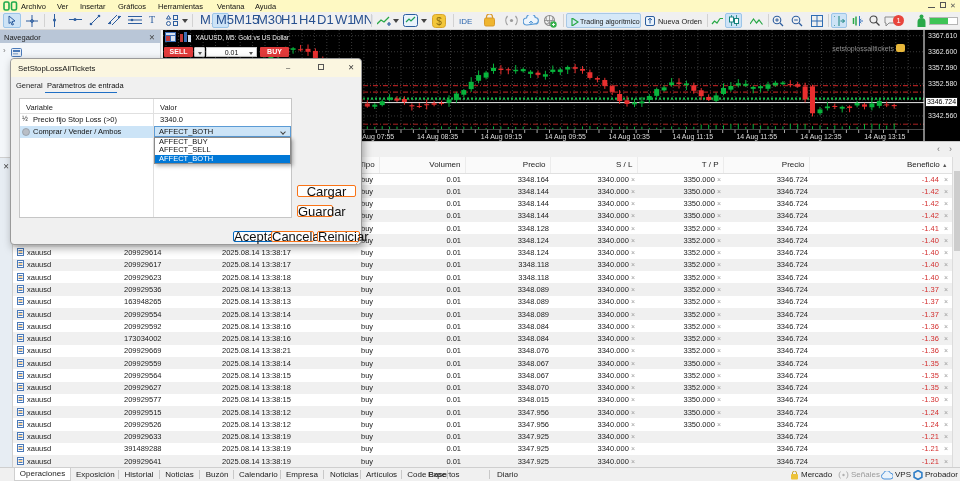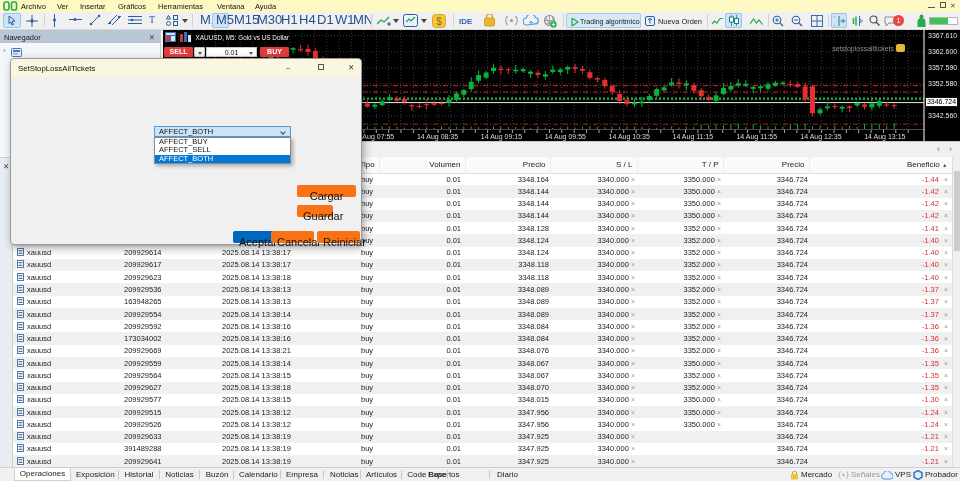--- a/index.html
+++ b/index.html
@@ -44,21 +44,21 @@
 #vscroll{position:absolute;right:0;top:157px;width:8px;height:310px;background:#f0f0f0;border-left:1px solid #dcdcdc}
 #vscroll .thumb{position:absolute;left:1px;top:14px;width:6px;height:80px;background:#cdcdcd}
 #bottombar{position:absolute;left:0;top:467px;width:960px;height:14px;background:#f0f0f0;border-top:1px solid #cfcfcf;font-size:8px;color:#222}
 #bottombar .tab{position:absolute;top:0;height:13px;line-height:13px;text-align:center}
 .bsep{position:absolute;top:2px;height:9px;width:1px;background:#c8c8c8}
 #opertab{position:absolute;left:14px;top:0;width:57px;height:13px;background:#fff;border:1px solid #cfcfcf;border-top:none;line-height:12px;text-align:center}
 #dlg{position:absolute;left:10px;top:58px;width:352px;height:187px;background:#f0f0f0;border:1px solid #9a9a9a;border-radius:4px;box-shadow:2px 3px 8px rgba(0,0,0,.35);font-size:7.5px;color:#111}
 #dlgtitle{position:absolute;left:0;top:0;width:100%;height:18px;background:#fbf6e0;border-radius:4px 4px 0 0}
 #dlgtabs{position:absolute;left:0;top:18px;width:100%;height:16px}
 #dlgtable{position:absolute;left:8px;top:39px;width:273px;height:120px;background:#fff;border:1px solid #c6c6c6}
-.dbtn{position:absolute;background:#fdfdfd;border:6px solid #f97316;border-radius:2px;font-size:11px;text-align:center;color:#111}
+.dbtn{position:absolute;background:#fdfdfd;border:1px solid #f97316;border-radius:2px;font-size:13px;text-align:center;color:#111}
 #ddlist{position:absolute;left:143px;top:78px;width:137px;background:#fff;border:1px solid #8a8a8a;box-shadow:2px 2px 4px rgba(0,0,0,.3);font-size:7.5px;z-index:5}
 #ddlist .it{height:8.4px;line-height:8.5px;padding-left:4px}
 #combo{position:absolute;left:143px;top:66.5px;width:137px;height:11.5px;background:#cce4f7;border:1px solid #5b9bd5;font-size:7.5px;line-height:10px;padding-left:4px}
 </style></head>
 <body>
 <div id="menubar">
   <svg class="abs" style="left:3px;top:1px" width="15" height="10" viewBox="0 0 15 10">
     <rect x="1" y="1" width="5" height="8" rx="1.5" fill="none" stroke="#1fab4c" stroke-width="1.6"></rect>
     <rect x="8.5" y="1" width="5" height="8" rx="1.5" fill="none" stroke="#1fab4c" stroke-width="1.6"></rect>
   </svg>
@@ -136,21 +136,21 @@
   <svg class="abs" style="left:403px;top:2px" width="15" height="13" viewBox="0 0 15 13">
       <rect x="0.5" y="0.5" width="14" height="12" rx="2" fill="#eaf3fb" stroke="#2c5d9e"></rect>
       <path d="M3 8 L6 5 L8 7 L12 3" fill="none" stroke="#1d9e57" stroke-width="1.2"></path>
     </svg>
   <div class="abs" style="left:421px;top:7px;border-left:3px solid transparent;border-right:3px solid transparent;border-top:4px solid #444"></div>
   <svg class="abs" style="left:432px;top:2px" width="14" height="14" viewBox="0 0 14 14">
       <rect x="0.5" y="0.5" width="13" height="13" rx="3" fill="#f3c73a" stroke="#d8a52c"></rect>
       <text x="7" y="10.5" font-size="10" text-anchor="middle" fill="#8a6a10" font-family="Liberation Sans">$</text>
     </svg>
   <div class="tsep" style="left:453px"></div>
-  <div class="abs" style="left:459px;top:5px;font-size:8px;color:#2b66ae;font-weight:bold">IDE</div>
+  <div class="abs" style="left:459px;top:5px;font-size:8px;color:#2b66ae;font-weight:normal">IDE</div>
   <svg class="abs" style="left:483px;top:2px" width="13" height="13" viewBox="0 0 13 13">
       <path d="M3.5 4 V3 a3 3 0 0 1 6 0 V4" fill="none" stroke="#d89a2a" stroke-width="1.2"></path>
       <rect x="1.5" y="4" width="10" height="8" rx="1.5" fill="#efb52f" stroke="#d89a2a"></rect>
     </svg>
   <svg class="abs" style="left:504px;top:3px" width="15" height="11" viewBox="0 0 15 11">
       <path d="M3.5 1 a7 7 0 0 0 0 9 M11.5 1 a7 7 0 0 1 0 9" fill="none" stroke="#9a9a9a" stroke-width="1.2"></path>
       <circle cx="7.5" cy="5.5" r="1.6" fill="#9a9a9a"></circle>
     </svg>
   <svg class="abs" style="left:523px;top:3px" width="16" height="12" viewBox="0 0 16 12">
       <path d="M4 10 a3.5 3.5 0 0 1 -0.5 -7 a4.5 4.5 0 0 1 8.8 -0.5 a3.2 3.2 0 0 1 -0.3 6.4 z" fill="#eef5fc" stroke="#5b9bd5" stroke-width="1.2"></path>
@@ -1233,20 +1233,39 @@
     </svg>
   <div class="tab" style="left:925px">Probador</div>
 </div>
 <div id="dlg">
   <div id="dlgtitle">
     <span style="position:absolute;left:7px;top:5px;font-size:7.8px">SetStopLossAllTickets</span>
     <span style="position:absolute;left:275px;top:4px;color:#333">–</span>
     <span style="position:absolute;left:307px;top:5px;width:6px;height:6px;border:1px solid #555"></span>
     <span style="position:absolute;left:337px;top:4px;color:#333;font-size:7.5px">✕</span>
   </div>
+  <div id="dlgtabs">
+    <span style="position:absolute;left:5px;top:4px;color:#222">General</span>
+    <span style="position:absolute;left:36px;top:4px;color:#111">Parámetros de entrada</span>
+    <div style="position:absolute;left:34px;top:14.5px;width:72px;height:1.5px;background:#1f6fc5"></div>
+  </div>
+  <div id="dlgtable">
+    <div style="position:absolute;left:6px;top:4px;color:#222">Variable</div>
+    <div style="position:absolute;left:140px;top:4px;color:#222">Valor</div>
+    <div style="position:absolute;left:0;top:13.5px;width:100%;height:1px;background:#e0e0e0"></div>
+    <div style="position:absolute;left:133px;top:0;width:1px;height:100%;background:#e0e0e0"></div>
+    <div style="position:absolute;left:2px;top:16px;font-size:7px;color:#333">½</div>
+    <div style="position:absolute;left:13px;top:15.5px;color:#111">Precio fijo Stop Loss (&gt;0)</div>
+    <div style="position:absolute;left:140px;top:15.5px;color:#111">3340.0</div>
+    <div style="position:absolute;left:0;top:26.5px;width:133px;height:12px;background:#cce4f7"></div>
+    <svg class="abs" style="left:2px;top:28.5px" width="8" height="8" viewBox="0 0 8 8">
+        <circle cx="4" cy="4" r="3.5" fill="#b8bec6" stroke="#8a929c" stroke-width="0.7"></circle>
+      </svg>
+    <div style="position:absolute;left:13px;top:27.5px;color:#111">Comprar / Vender / Ambos</div>
+  </div>
   <div id="combo">AFFECT_BOTH<div style="position:absolute;right:5px;top:3px;width:4px;height:4px;border-right:1px solid #444;border-bottom:1px solid #444;transform:rotate(45deg)"></div></div>
   <div id="ddlist">
     <div class="it">AFFECT_BUY</div>
     <div class="it">AFFECT_SELL</div>
     <div class="it" style="background:#0078d7;color:#fff">AFFECT_BOTH</div>
   </div>
   <div class="dbtn" style="left:286px;width:59px;top:126px;height:12px;line-height:11px">Cargar</div>
   <div class="dbtn" style="left:286px;width:36px;top:146px;height:12px;line-height:11px">Guardar</div>
   <div class="dbtn" style="left:222px;width:43px;top:172px;height:11px;line-height:10px;border-color:#0067c0">Aceptar</div>
   <div class="dbtn" style="left:260px;width:43px;top:172px;height:11px;line-height:10px">Cancelar</div>

